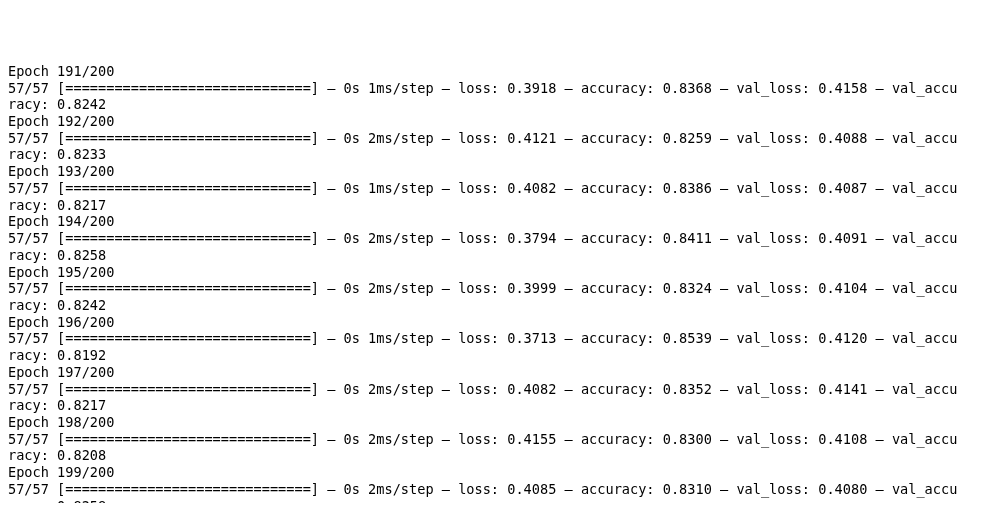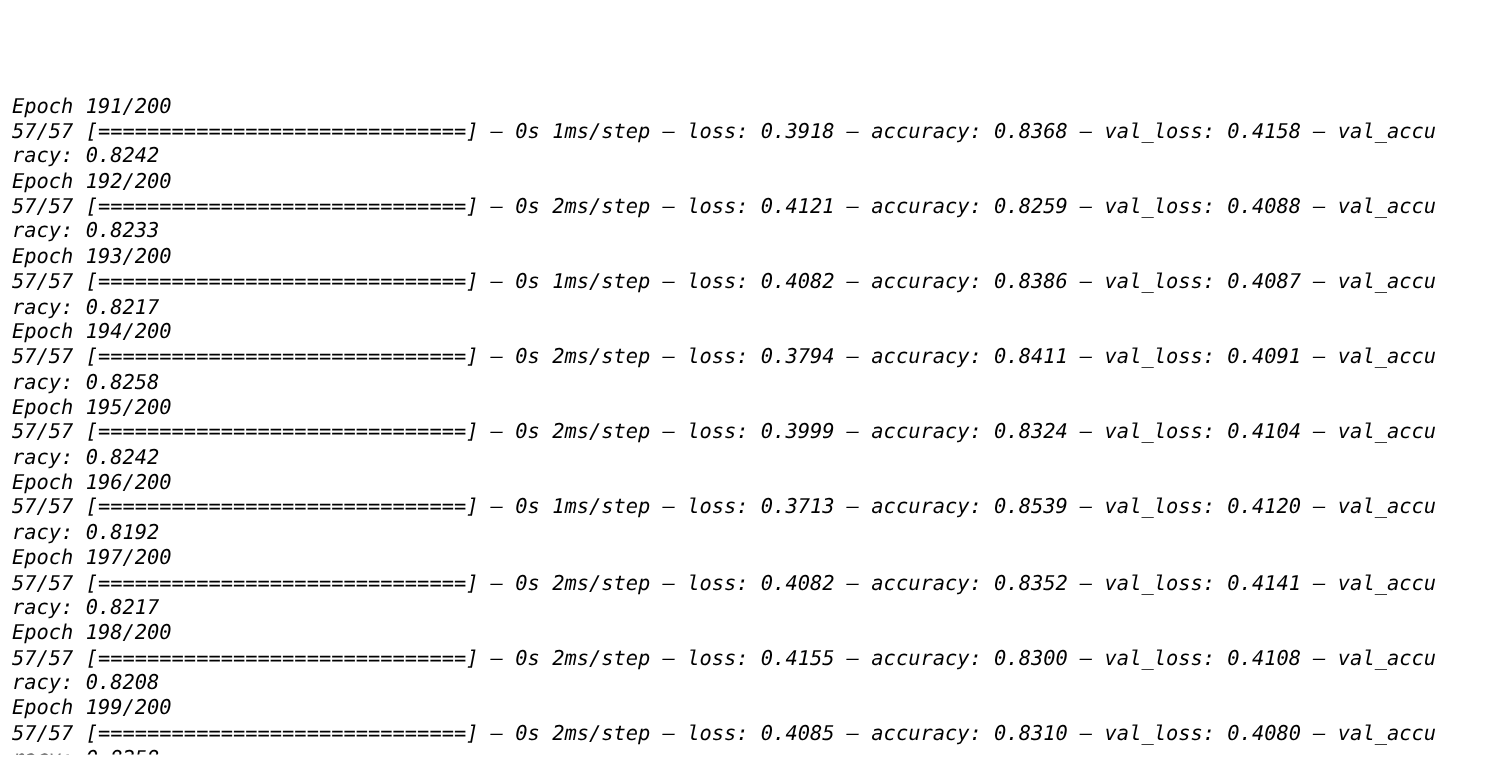--- a/index.html
+++ b/index.html
@@ -27,21 +27,20 @@
     letter-spacing: 0px;
     white-space: pre;
     overflow: hidden;
     
     margin-top: -4px;
   }
   .log-line {
     display: block;
     white-space: pre;
     height: 16.72px;
-    font-style: italic;
   }
   .log-line.epoch-line { }
   .log-line.progress-line { }
   .log-line.wrap-line { }
 </style>
 </head>
 <body>
 
 <div id="console">
   <span class="log-line partial-top-line"></span>

